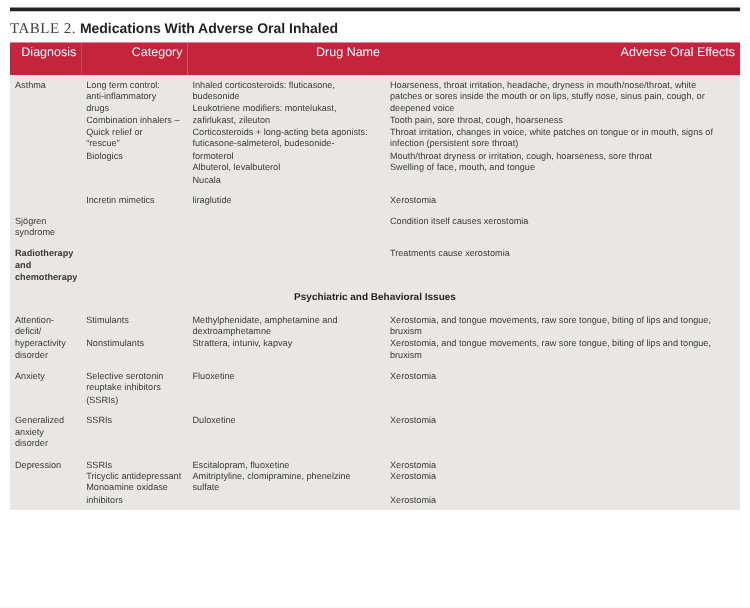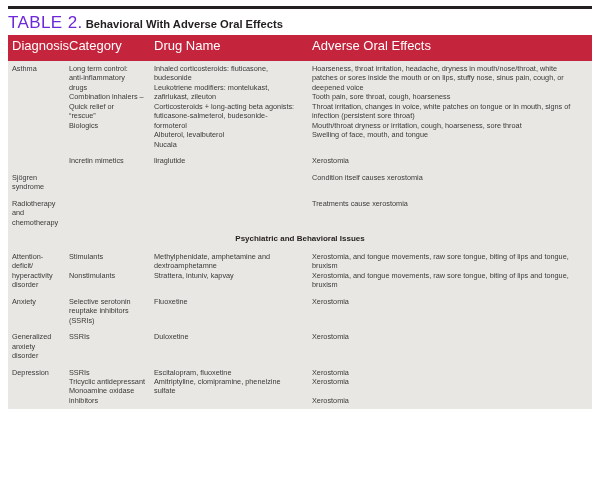--- a/index.html
+++ b/index.html
@@ -31,24 +31,24 @@
     margin: 6px 0 0 0;
   }
 
   
   .caption {
     margin: 5px 0 4px 0;
     line-height: 1;
     white-space: nowrap;
   }
   .caption-label {
-    font-family: Liberation Sans, sans-serif;
-    font-size: 17px;
+    font-family: Liberation Serif, serif;
+    font-size: 12px;
     letter-spacing: 0.4px;
-    color: #6d28d9;
+    color: #404040;
   }
   .caption-title {
     font-family: "Liberation Sans", sans-serif;
     font-size: 11.2px;
     font-weight: bold;
     color: #231f20;
     margin-left: 3px;
   }
 
   
@@ -61,23 +61,23 @@
   table.tbl td, table.tbl th {
     vertical-align: top;
     padding: 3px 4px 4px 4px;
     border: 0;
   }
 
   
   thead th {
     background: #c4243c;
     color: #ffffff;
-    font-size: 13px;
+    font-size: 10px;
     font-weight: normal;
-    text-align: left;
+    text-align: right;
     height: 19px;
     vertical-align: top;
     padding-top: 3px;
   }
   thead th + th { border-left: 1px solid #d4596a; }
 
   
   tbody td {
     background: #e9e7e3;
     font-size: 7.3px;
@@ -120,21 +120,21 @@
   .tall { padding-bottom: 10px; }
 </style>
 </head>
 <body>
 
 <div id="page">
 
   <div class="top-rule"></div>
 
   <div class="caption">
-    <span class="caption-label">TABLE 2.</span><span class="caption-title">Behavioral With Adverse Oral Effects</span>
+    <span class="caption-label">TABLE 2.</span><span class="caption-title">Medications With Adverse Oral Inhaled</span>
   </div>
 
   <table class="tbl">
     <colgroup>
       <col class="c1">
         <col class="c2">
         <col class="c3">
         <col class="c4">
     </colgroup>
 
@@ -187,21 +187,21 @@
 
       <tr>
         <td class="pad-bottom" style="white-space: pre-line;">Sjögren
 syndrome</td>
         <td class="pad-bottom"></td>
         <td class="pad-bottom"></td>
         <td class="pad-bottom">Condition itself causes xerostomia</td>
       </tr>
 
       <tr>
-        <td class="pad-bottom" style="white-space: pre-line;">Radiotherapy
+        <td class="pad-bottom" style="white-space: pre-line; font-weight: bold;">Radiotherapy
 and
 chemotherapy</td>
         <td class="pad-bottom"></td>
         <td class="pad-bottom"></td>
         <td class="pad-bottom">Treatments cause xerostomia</td>
       </tr>
 
       <tr>
         <td class="section-band" colspan="4">Psychiatric and Behavioral Issues</td>
       </tr>

